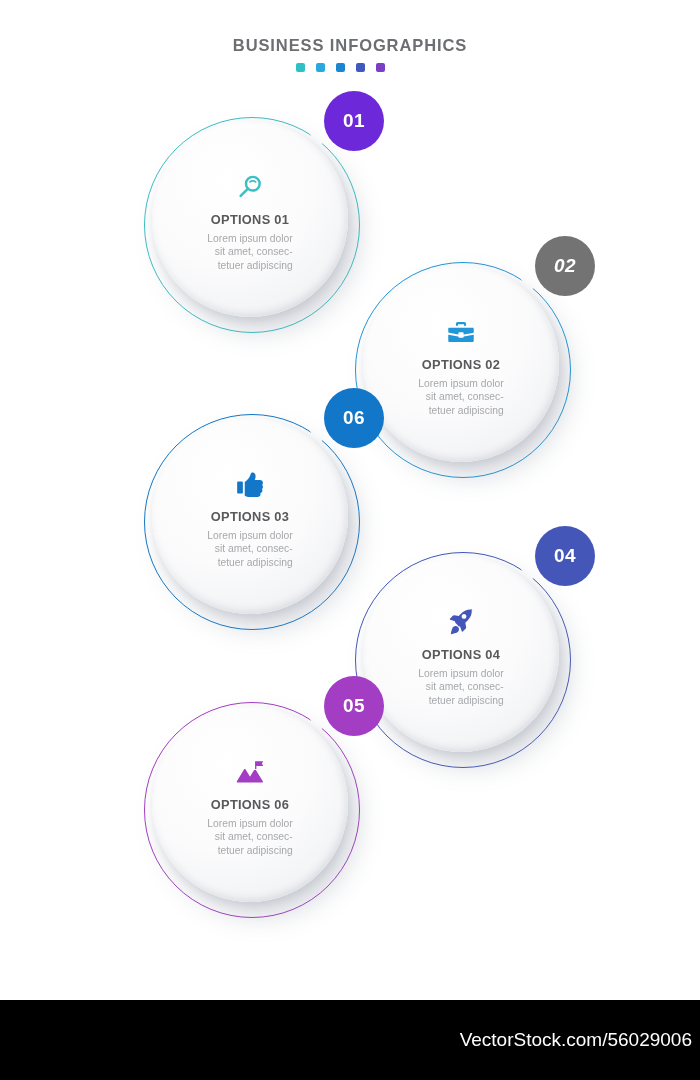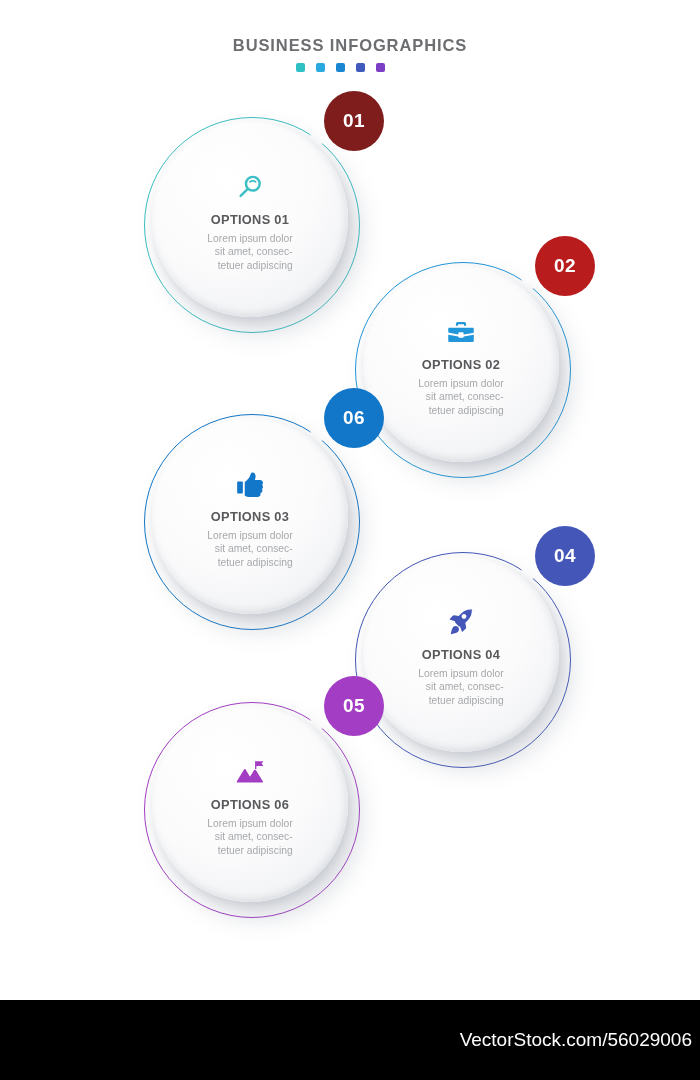--- a/index.html
+++ b/index.html
@@ -108,36 +108,36 @@
           <svg viewBox="0 0 32 32" class="node-icon" fill="none" stroke="#3bbfc4" stroke-width="2.6" stroke-linecap="round">
             <circle cx="19" cy="12.5" r="7.3"></circle>
             <line x1="13.6" y1="17.9" x2="6" y2="25.5"></line>
             <path d="M16 10.6c1.5-1.6 4.4-1.6 6 0" stroke-width="1.8"></path>
           </svg>
           <div class="node-title">OPTIONS 01</div>
           <div class="node-desc">Lorem ipsum dolor
 sit amet, consec-
 tetuer adipiscing</div>
         </div>
-        <div class="badge" style="background: #7f1d1d;">01</div>
+        <div class="badge" style="background: #6d28d9;">01</div>
       </div>
       <div class="node" style="left: 355px; top: 262px;">
         <div class="ring" style="border-color: rgb(33, 150, 216);"></div>
         <div class="ring-gap"></div>
         <div class="disc"></div>
         <div class="node-content">
           <svg viewBox="0 0 32 32" class="node-icon" fill="#2196d8">
             <path d="M12.6 5.2h6.8c1.1 0 2 .9 2 2v2.1h-2.2V7.6h-6.4v1.7h-2.2V7.2c0-1.1.9-2 2-2zM3.6 11.4h24.8c.7 0 1.2.5 1.2 1.2v3.3c0 .6-.4 1.1-1 1.2l-9.8 1.6v-1.5c0-.5-.4-.9-.9-.9h-3.8c-.5 0-.9.4-.9.9v1.5L3.4 16.9c-.6-.1-1-.6-1-1.2v-3.3c0-.7.5-1 1.2-1zM2.4 18.9l10.8 1.8v.6c0 .5.4.9.9.9h3.8c.5 0 .9-.4.9-.9v-.6l10.8-1.8v6.4c0 .8-.6 1.4-1.4 1.4H3.8c-.8 0-1.4-.6-1.4-1.4z"></path>
           </svg>
           <div class="node-title">OPTIONS 02</div>
           <div class="node-desc">Lorem ipsum dolor
 sit amet, consec-
 tetuer adipiscing</div>
         </div>
-        <div class="badge" style="background: #b91c1c;">02</div>
+        <div class="badge" style="background: #737373; font-style: italic;">02</div>
       </div>
       <div class="node" style="left: 144px; top: 414px;">
         <div class="ring" style="border-color: rgb(18, 119, 200);"></div>
         <div class="ring-gap"></div>
         <div class="disc"></div>
         <div class="node-content">
           <svg viewBox="0 0 32 32" class="node-icon" fill="#1277c8">
             <path d="M3.2 13.4h4.3c.5 0 .9.4.9.9v11c0 .5-.4.9-.9.9H3.2c-.5 0-.9-.4-.9-.9v-11c0-.5.4-.9.9-.9zM10.4 13.9c1.6-1 3.1-2.5 4.4-4.3 1-1.4 1.5-2.6 1.9-4.2.3-1.3 1.2-1.9 2.4-1.7 1.6.3 2.6 1.5 2.8 3.2.2 1.6-.1 3.1-.8 4.9h5.6c1.9 0 3.3 1.5 3.1 3.3-.1.7-.4 1.3-.9 1.8.7.6 1 1.5.9 2.5-.1.8-.5 1.5-1.1 1.9.4.6.6 1.3.5 2.1-.2 1.2-1 2-2.1 2.3.2.5.2 1.1.1 1.7-.3 1.4-1.5 2.4-3 2.4H14c-1.3 0-2.4-.4-3.6-1.2z"></path>
           </svg>
           <div class="node-title">OPTIONS 03</div>

